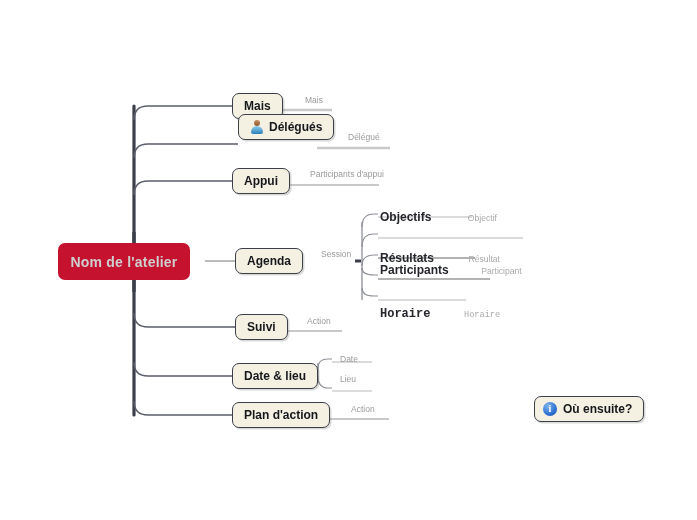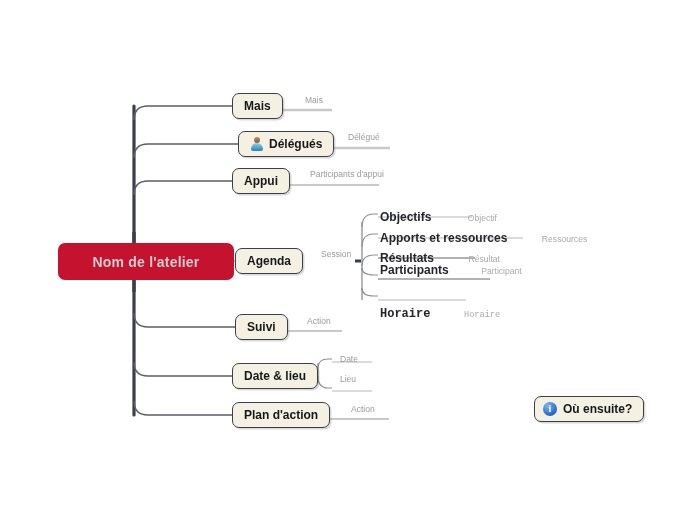--- a/index.html
+++ b/index.html
@@ -29,21 +29,21 @@
     width: 697px;
     height: 520px;
     pointer-events: none;
   }
 
   
   .root-node {
     position: absolute;
     left: 58px;
     top: 243px;
-    width: 176px;
+    width: 132px;
     height: 37px;
     background: #c4122f;
     border-radius: 7px;
     box-sizing: border-box;
     display: flex;
     align-items: center;
     justify-content: center;
   }
   .root-label {
     color: #cfcfcf;
@@ -212,21 +212,21 @@
   </svg>
 
   <div class="root-node">
     <span class="root-label">Nom de l'atelier</span>
   </div>
 
   <div class="topic" style="left:232px; top:93px;">
     <span class="tl">Mais</span>
   </div>
 
-  <div class="topic" style="left:238px; top:131px;">
+  <div class="topic" style="left:238px; top:114px;">
     <span class="avatar-ico">
       <span class="head"></span>
         <span class="body"></span>
     </span>
     <span class="tl">Délégués</span>
   </div>
 
   <div class="topic" style="left:232px; top:168px;">
     <span class="tl">Appui</span>
   </div>
@@ -255,24 +255,20 @@
   <div class="cap" style="left:351px; top:404px;">Action</div>
 
   <div class="cap" style="left:340px; top:354px;">Date</div>
   <div class="cap" style="left:340px; top:374px;">Lieu</div>
 
   <div class="subrow" style="left:380px; top:207px;">
     <span class="main">Objectifs</span>
     <span class="ghost" style="margin-left:32px;">Objectif</span>
   </div>
 
-  <div class="subrow" style="left:380px; top:228px;">
-    <span class="main">Apports et ressources</span>
-    <span class="ghost" style="margin-left:30px;">Ressources</span>
-  </div>
 
   <div class="subrow" style="left:380px; top:248px;">
     <span class="main">Résultats</span>
     <span class="ghost" style="margin-left:30px;">Résultat</span>
   </div>
 
   <div class="subrow" style="left:380px; top:260px;">
     <span class="main">Participants</span>
     <span class="ghost" style="margin-left:28px;">Participant</span>
   </div>

